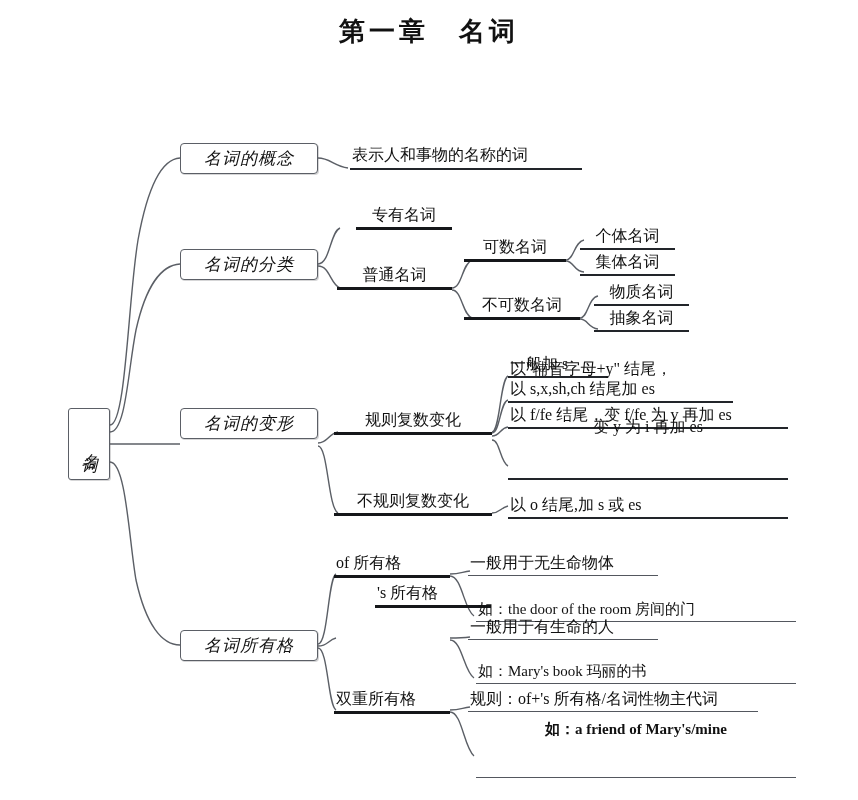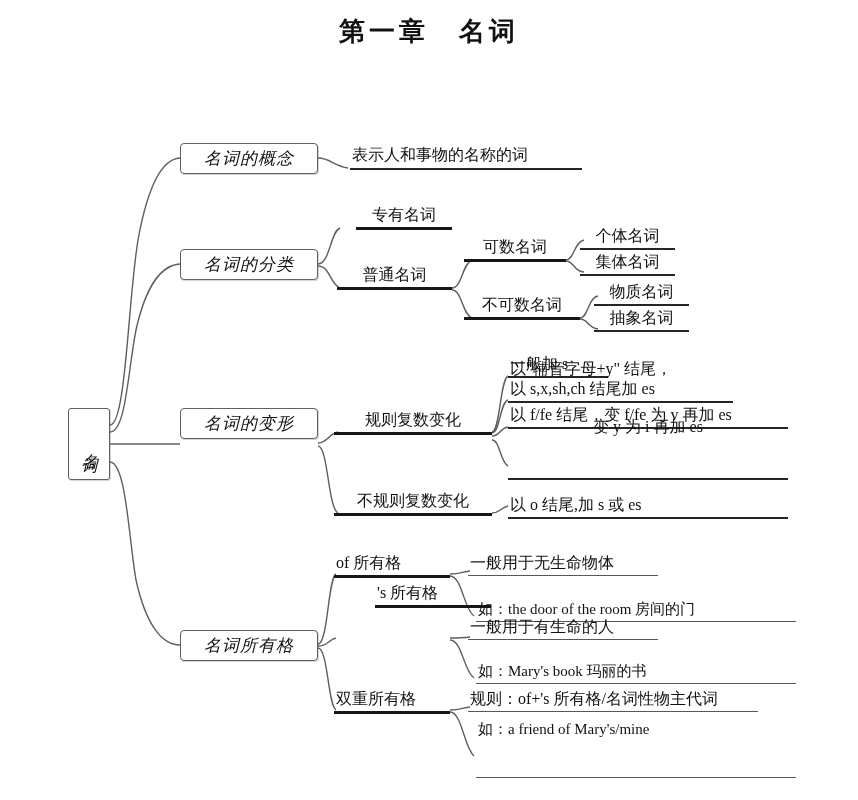--- a/index.html
+++ b/index.html
@@ -273,17 +273,17 @@
   <div class="ul-item ul-thin small-en" style="left:476px; top:660px; width:320px; height:24px;">
     <span>如：Mary's book 玛丽的书</span>
   </div>
 
   <div class="ul-item ul-thin" style="left:468px; top:690px; width:290px; height:22px;">
     <span>规则：of+'s 所有格/名词性物主代词</span>
   </div>
 
   <div class="ul-item ul-thin two-line small-en" style="left:476px; top:730px; width:320px; height:48px;">
     <span>
-      <span style="display:block; ">如：a friend of Mary's/mine</span>
+      <span style="display:block; text-align:center;font-weight:bold;">如：a friend of Mary's/mine</span>
     </span>
   </div>
 
 </div>
 
 </body></html>

